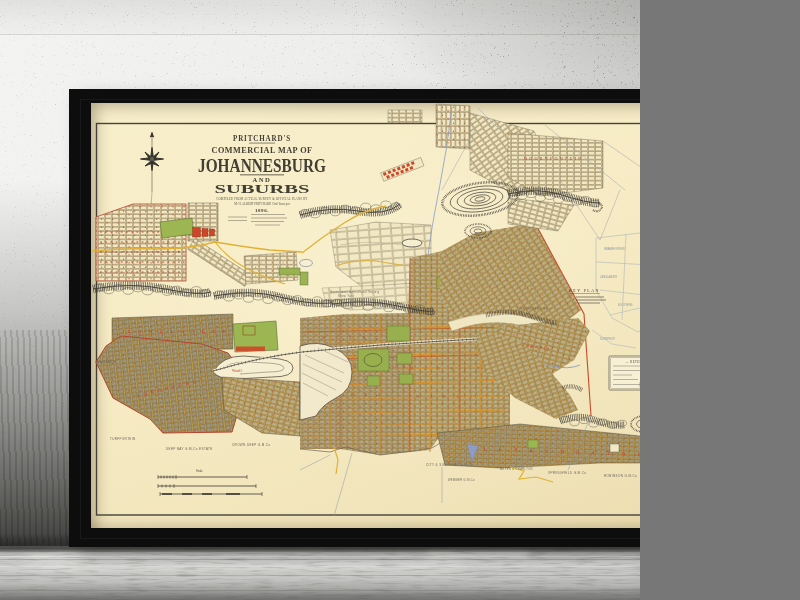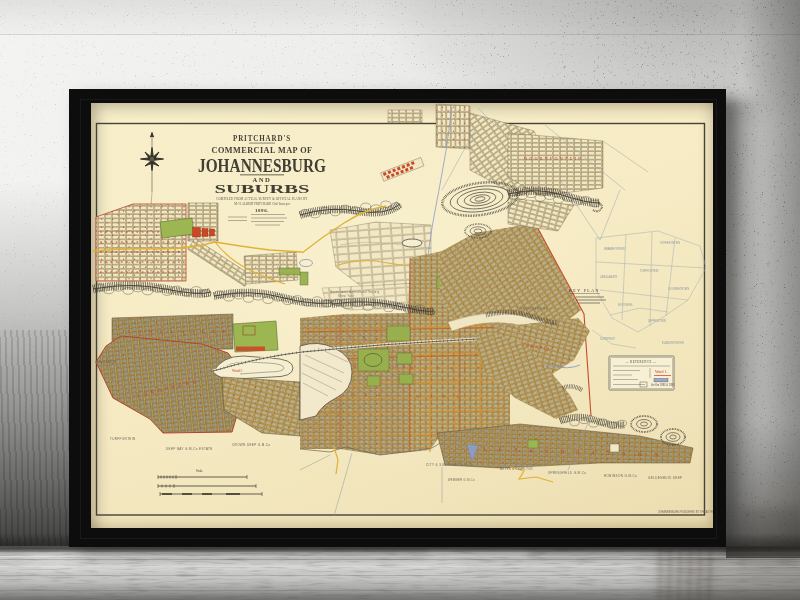--- a/index.html
+++ b/index.html
@@ -1,16 +1,16 @@
 <!DOCTYPE html>
 <html><head>
 <meta charset="utf-8">
 <style>
   html,body{margin:0;padding:0;background:#777;}
-  .scene{position:relative;width:800px;height:600px;overflow:hidden;font-family:"Liberation Sans",sans-serif;}
+  .scene{position:relative;width:640px;height:600px;overflow:hidden;font-family:"Liberation Sans",sans-serif;}
   .abs{position:absolute;}
 </style>
 </head>
 <body>
 <div class="scene">
 
 <div class="abs" style="left:0;top:0;width:800px;height:552px;
   background:
    radial-gradient(ellipse 420px 160px at 86% 2%, rgba(95,95,92,0.28), rgba(120,120,118,0.10) 60%, transparent 75%),
    linear-gradient(100deg,#f3f3f1 0%,#eeeeec 38%,#e4e4e2 62%,#d6d6d4 85%,#c2c2c0 100%);"></div>

